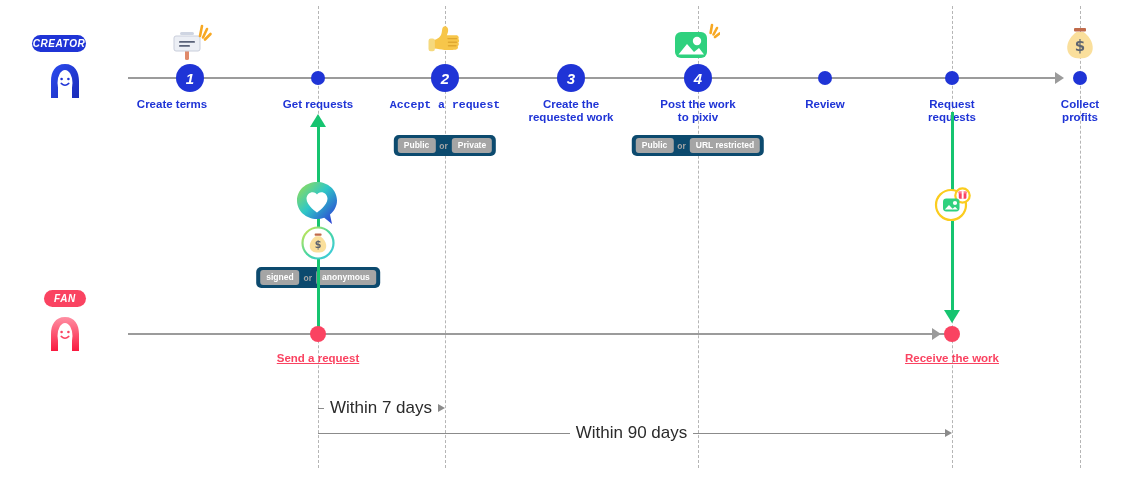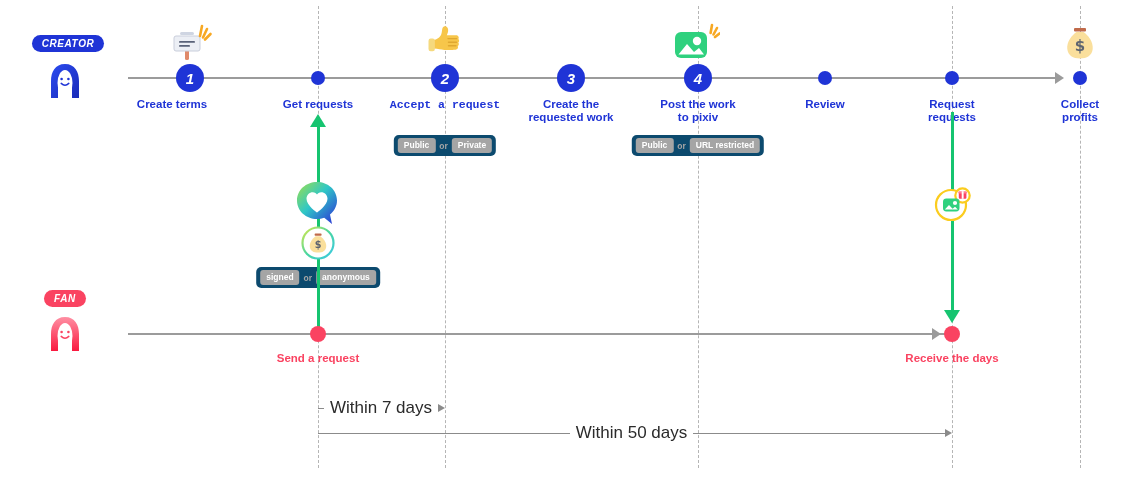--- a/index.html
+++ b/index.html
@@ -20,21 +20,21 @@
     position:absolute;
     border-radius:999px;
     color:#fff;
     font-size:10px;
     font-weight:bold;
     font-style:italic;
     letter-spacing:.6px;
     display:flex;align-items:center;justify-content:center;
     white-space:nowrap;
   }
-  .role-creator{left:32px;top:35px;width:72px;height:17px;background:#1f34d6;}
+  .role-creator{left:32px;top:35px;width:54px;height:17px;background:#1f34d6;}
   .role-fan{left:44px;top:290px;width:42px;height:17px;background:#fa4361;}
 
   
   .avatar{position:absolute;width:34px;height:40px;}
 
   
   .rail{position:absolute;height:2px;background:#9b9b9b;}
   .rail-creator{left:128px;top:77px;width:930px;}
   .rail-fan{left:128px;top:333px;width:818px;}
   .rail-arrow{position:absolute;width:0;height:0;
@@ -58,21 +58,21 @@
   .lbl{
     position:absolute;
     color:#1f34d6;
     font-size:11.5px;
     font-weight:bold;
     text-align:center;
     line-height:13px;
     white-space:pre-line;
     transform:translateX(-50%);
   }
-  .lbl-fan{color:#fa4361;}
+  .lbl-fan{color:#fa4361;text-decoration:underline;}
 
   
   .chips{
     position:absolute;
     transform:translateX(-50%);
     background:#0c4a6e;
     border-radius:5px;
     padding:3px 4px;
     display:flex;align-items:center;gap:4px;
     white-space:nowrap;
@@ -307,30 +307,30 @@
       <path d="M11.8 23.6 L16 19 L19.6 22.8 L22 20.8 L24.8 23.6 Z" fill="#ffffff"></path>
       <rect x="25.8" y="6.4" width="7.6" height="6.4" rx="1" fill="#fa4361"></rect>
       <rect x="25.2" y="5.2" width="8.8" height="2.3" rx="1" fill="#ff7d94"></rect>
       <rect x="28.7" y="5.2" width="1.9" height="7.6" fill="#ffffff"></rect>
     </svg>
   </div>
 
   <div class="node-dot-fan" style="left:310px;top:326px;"></div>
   <div class="node-dot-fan" style="left:944px;top:326px;"></div>
   <div class="lbl lbl-fan" style="left:318px;top:352px;">Send a request</div>
-  <div class="lbl lbl-fan" style="left:952px;top:352px;">Receive the days</div>
+  <div class="lbl lbl-fan" style="left:952px;top:352px;">Receive the work</div>
 
   <div class="dur" style="left:318px;top:398px;width:127px;">
     <div class="seg" style="width:14px;"></div>
     <div class="txt" style="font-weight:500;">Within 7 days</div>
     <div class="seg" style="flex:1;"></div>
     <div class="arrw"></div>
   </div>
 
   <div class="dur" style="left:318px;top:423px;width:634px;">
     <div class="seg" style="flex:1;"></div>
-    <div class="txt" style="font-weight:500;">Within 50 days</div>
+    <div class="txt" style="font-weight:500;">Within 90 days</div>
     <div class="seg" style="flex:1;"></div>
     <div class="arrw"></div>
   </div>
 
 
 </div>
 
 </body></html>

